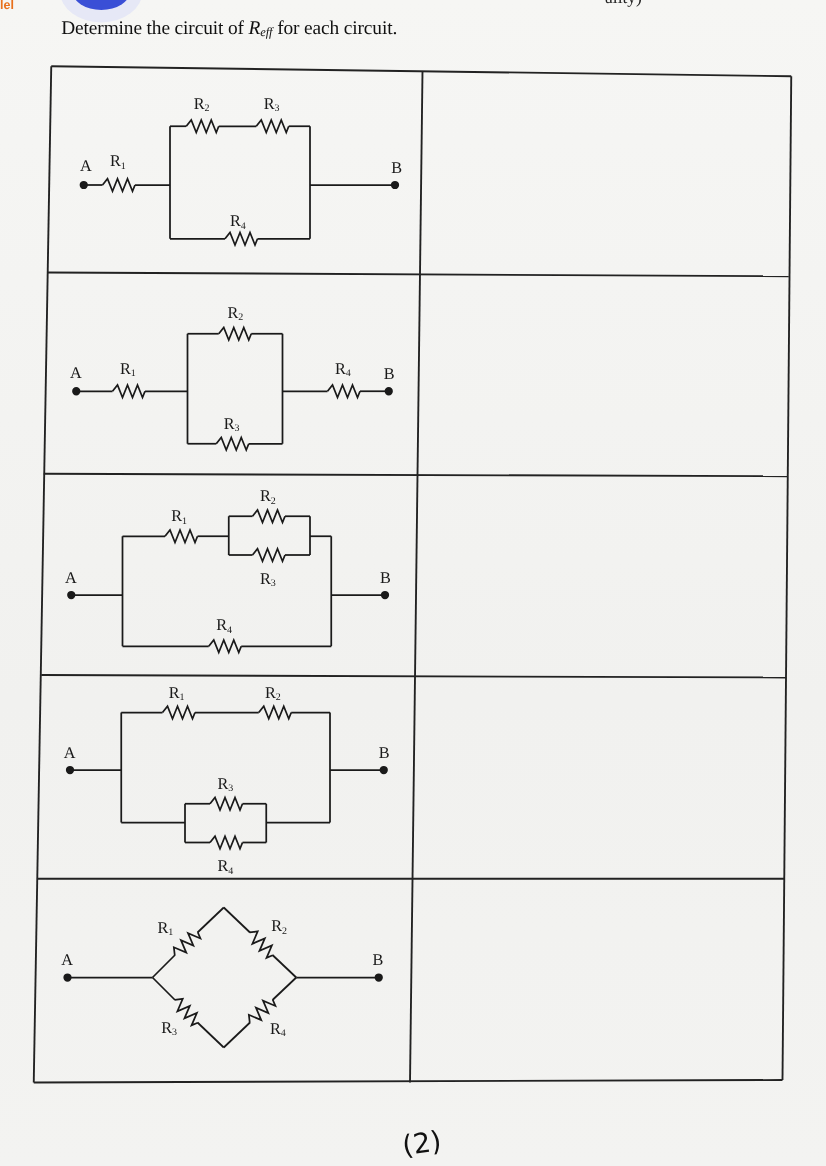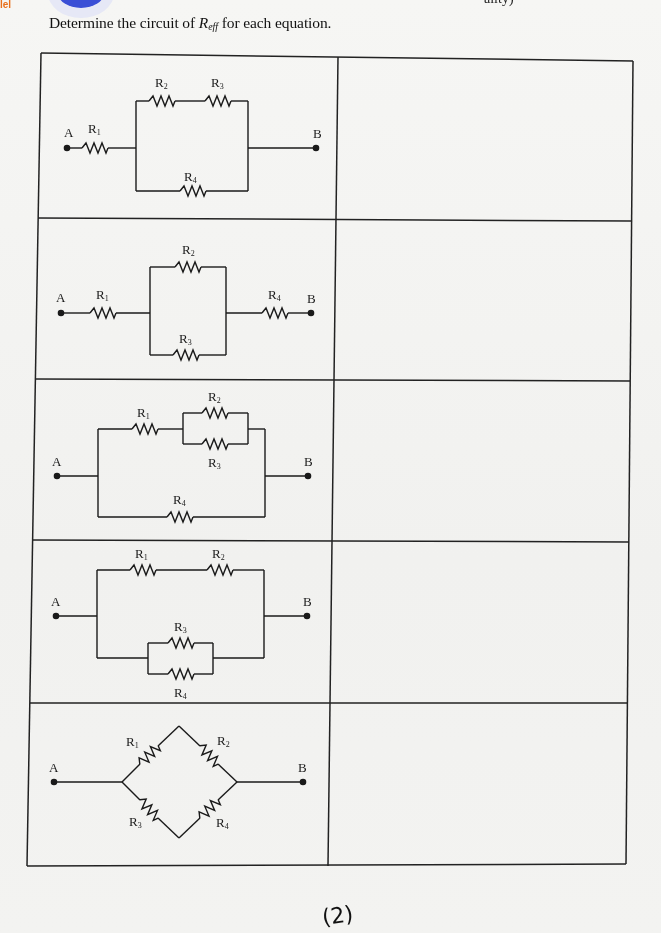--- a/index.html
+++ b/index.html
@@ -80,21 +80,21 @@
 </head>
 <body>
 
 <div class="page">
 
   <div class="corner-mark">lel</div>
   <div class="blue-blob"></div>
   <div class="top-fragment">ality)</div>
 
   <div class="instruction">
-    <span>Determine the circuit of </span><span class="var">R</span><span class="sub">eff</span><span> for each equation.</span>
+    <span>Determine the circuit of </span><span class="var">R</span><span class="sub">eff</span><span> for each circuit.</span>
   </div>
 
   <svg class="table-svg" width="661" height="933" viewBox="0 0 661 933">
     <defs>
 
       <path id="rz" d="M -13 0 L -9 -5 L -5 5 L -1 -5 L 3 5 L 7 -5 L 11 5 L 13 0" fill="none" stroke="#1a1a1a" stroke-width="1.4" stroke-linejoin="miter"></path>
     </defs>
 
     <g stroke="#222" stroke-width="1.5" fill="none">
       <path d="M 41 53 L 633 61"></path>

